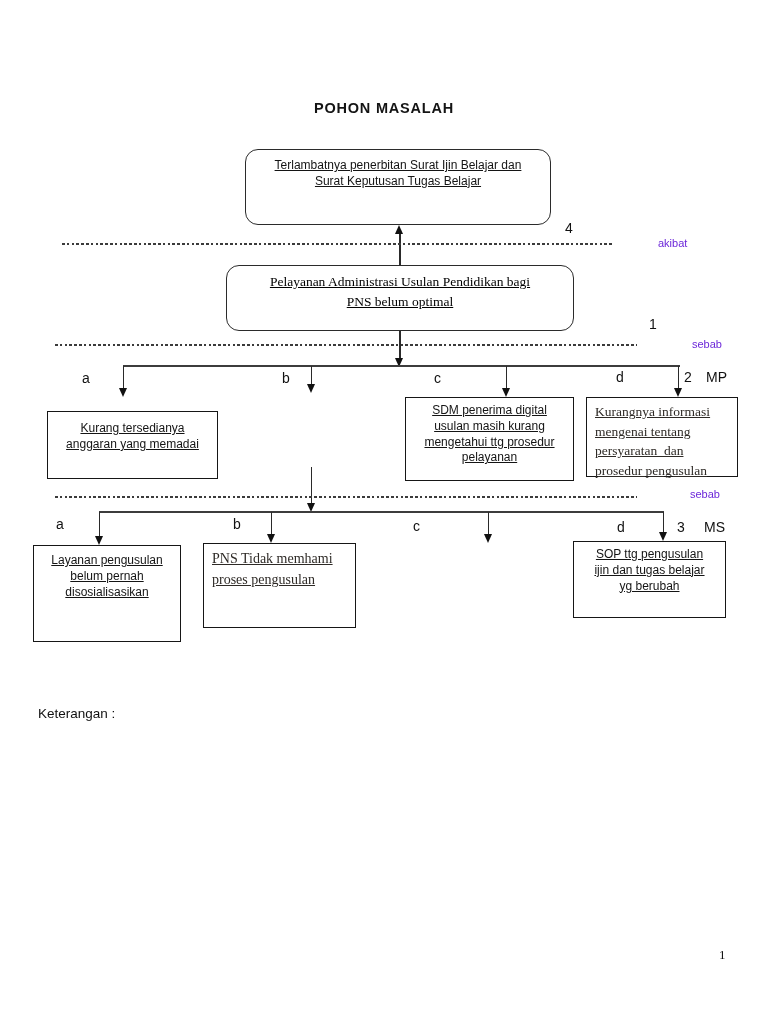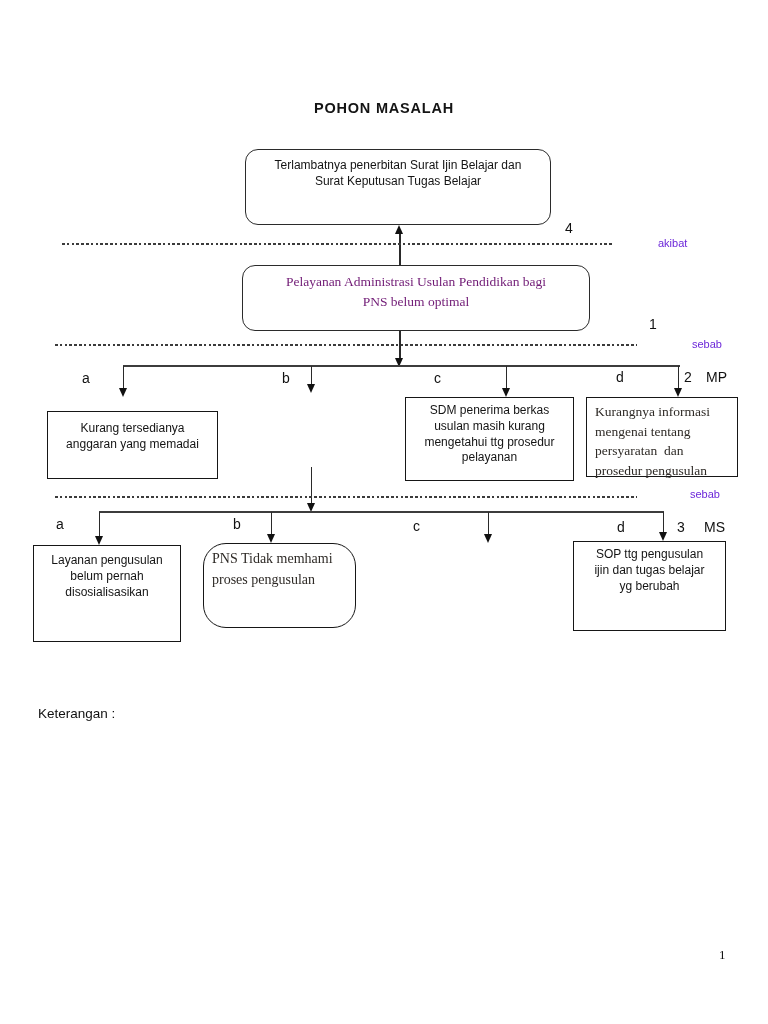--- a/index.html
+++ b/index.html
@@ -2,27 +2,27 @@
 <html style="--highlight-light: #fde4cd; --highlight-mid: #f4bd92; --highlight-dark: #e6945f; --highlight-border: #cf7c4e;"><head>
 <meta charset="utf-8">
 <style>
   html,body{margin:0;padding:0;background:#ffffff;}
   .page{position:relative;width:768px;height:1024px;background:#fff;overflow:hidden;
         font-family:"Liberation Sans",sans-serif;color:#141414;}
 
   .title{position:absolute;top:100px;left:0;width:768px;text-align:center;
          font-weight:bold;font-size:14.5px;letter-spacing:.8px;}
 
-  .box{position:absolute;box-sizing:border-box;background:#fff;border:1.3px solid #161616;}
+  .box{position:absolute;box-sizing:border-box;background:#fff;border:1.3px solid #161616;text-decoration:underline;}
   .rounded{border-radius:13px;border-color:#2b2b2b;}
 
   .sans-c{font-family:"Liberation Sans",sans-serif;font-size:12px;line-height:1.32;
           text-align:center;white-space:pre-line;padding:5px 3px;}
   .serif-c{font-family:"Liberation Serif",serif;font-size:13.5px;line-height:1.5;
-           text-align:center;white-space:pre-line;padding:6px 10px;color:#701a75;margin-left:16px;}
+           text-align:center;white-space:pre-line;padding:6px 10px;color:#000000;}
   .serif-l{font-family:"Liberation Serif",serif;font-size:13.5px;line-height:1.5;
            text-align:left;white-space:pre-wrap;padding:4px 8px;color:#2e2a26;}
   .serif-big{font-size:14px;}
 
   .orange{background:radial-gradient(ellipse 130% 115% at 55% 38%,
             var(--highlight-light,#fde4cd) 0%,
             var(--highlight-mid,#f4bd92) 45%,
             var(--highlight-dark,#e6945f) 100%);
           border:1.2px solid var(--highlight-border,#cf7c4e);color:#3a332c;}
   .shadowed{box-shadow:3px 4px 2px rgba(120,120,120,.55);}
@@ -80,21 +80,21 @@
 
   <div class="lbl" style="left:82px;top:370px;">a</div>
   <div class="lbl" style="left:282px;top:370px;">b</div>
   <div class="lbl" style="left:434px;top:370px;">c</div>
   <div class="lbl" style="left:616px;top:369px;">d</div>
   <div class="lbl" style="left:684px;top:369px;">2</div>
   <div class="lbl" style="left:706px;top:369px;">MP</div>
 
   <div class="box sans-c" style="left:47px;top:411px;width:171px;height:68px;padding-top:9px;">Kurang tersedianya
 anggaran yang memadai</div>
-  <div class="box sans-c" style="left:405px;top:397px;width:169px;height:84px;">SDM penerima berkas
+  <div class="box sans-c" style="left:405px;top:397px;width:169px;height:84px;">SDM penerima digital
 usulan masih kurang
 mengetahui ttg prosedur
 pelayanan</div>
   <div class="box serif-l" style="left:586px;top:397px;width:152px;height:80px;line-height:1.45;">Kurangnya informasi
 mengenai tentang
 persyaratan  dan
 prosedur pengusulan</div>
 
   <div class="vline" style="left:310.5px;top:467px;height:36px;"></div>
   <div class="arr-d" style="left:306.5px;top:503px;"></div>
@@ -115,22 +115,22 @@
   <div class="lbl" style="left:56px;top:516px;">a</div>
   <div class="lbl" style="left:233px;top:516px;">b</div>
   <div class="lbl" style="left:413px;top:518px;">c</div>
   <div class="lbl" style="left:617px;top:519px;">d</div>
   <div class="lbl" style="left:677px;top:519px;">3</div>
   <div class="lbl" style="left:704px;top:519px;">MS</div>
 
   <div class="box sans-c" style="left:33px;top:545px;width:148px;height:97px;padding-top:7px;">Layanan pengusulan
 belum pernah
 disosialisasikan</div>
-  <div class="box serif-l serif-big" style="left:203px;top:543px;width:153px;height:85px;border-radius:23px;">PNS Tidak memhami
+  <div class="box serif-l serif-big" style="left:203px;top:543px;width:153px;height:85px;">PNS Tidak memhami
 proses pengusulan</div>
-  <div class="box sans-c" style="left:573px;top:541px;width:153px;height:90px;">SOP ttg pengusulan
+  <div class="box sans-c" style="left:573px;top:541px;width:153px;height:77px;">SOP ttg pengusulan
 ijin dan tugas belajar
 yg berubah</div>
 
   <div class="foot" style="left:38px;top:706px;">Keterangan :</div>
   <div class="pageno" style="left:719px;top:947px;">1</div>
 
 </div>
 
 </body></html>

